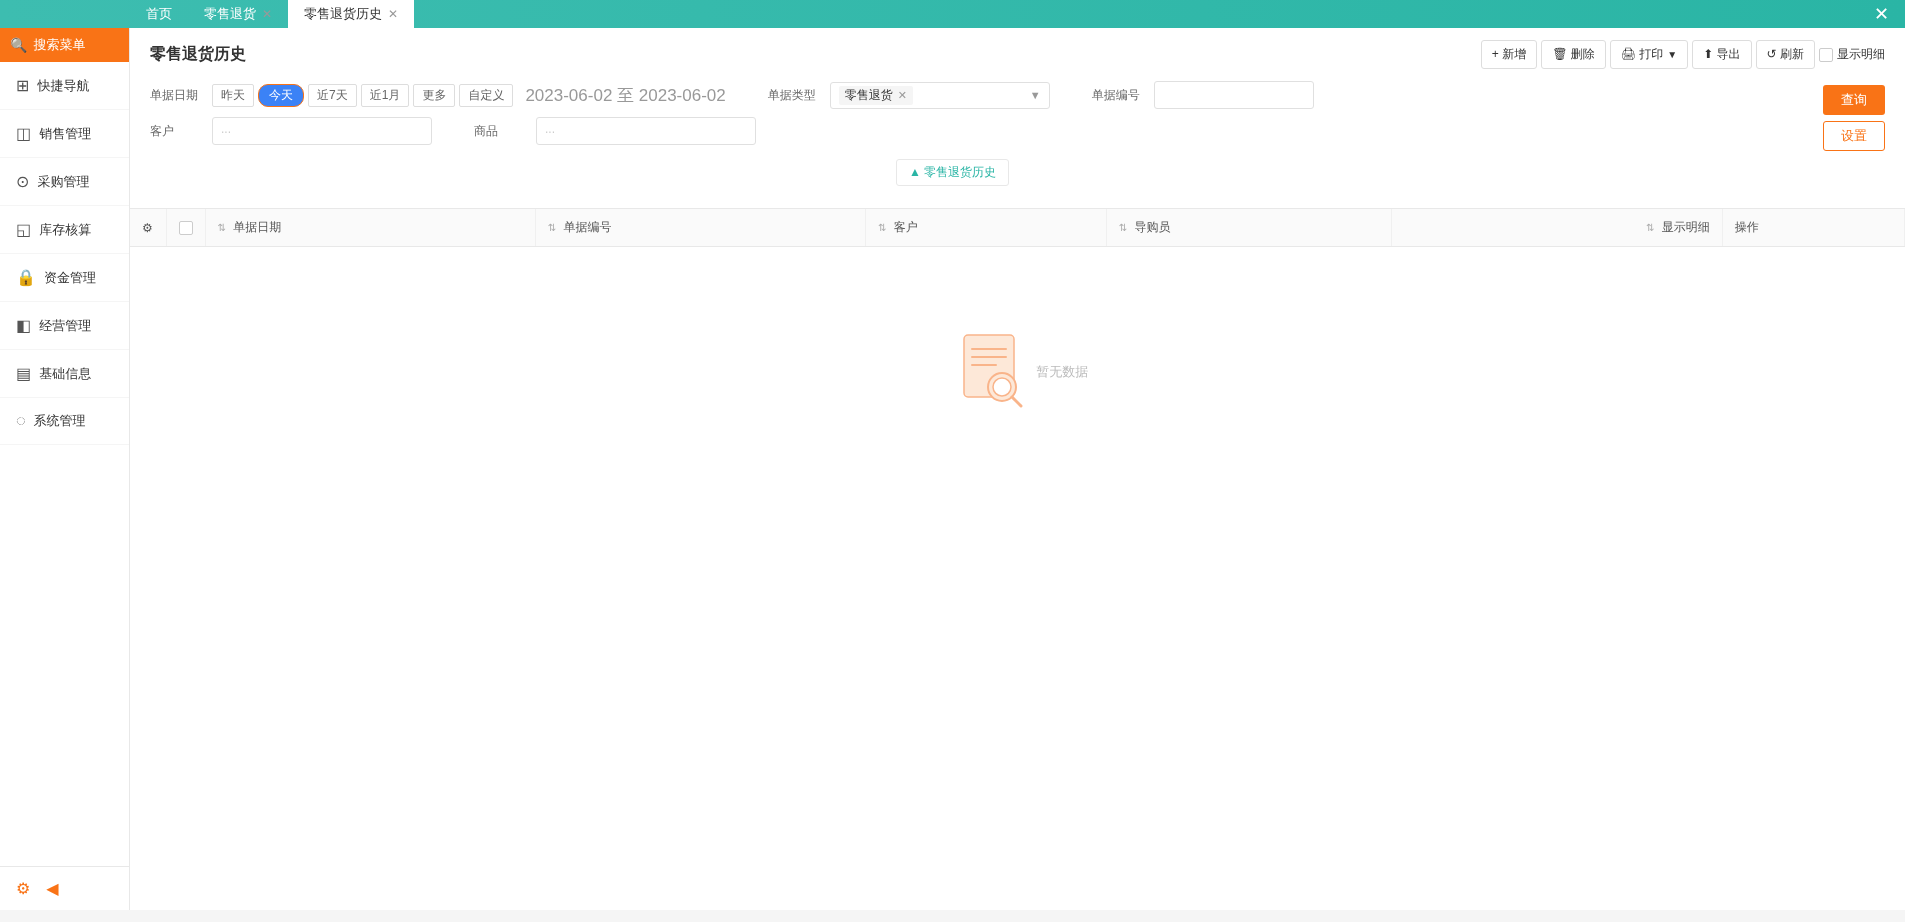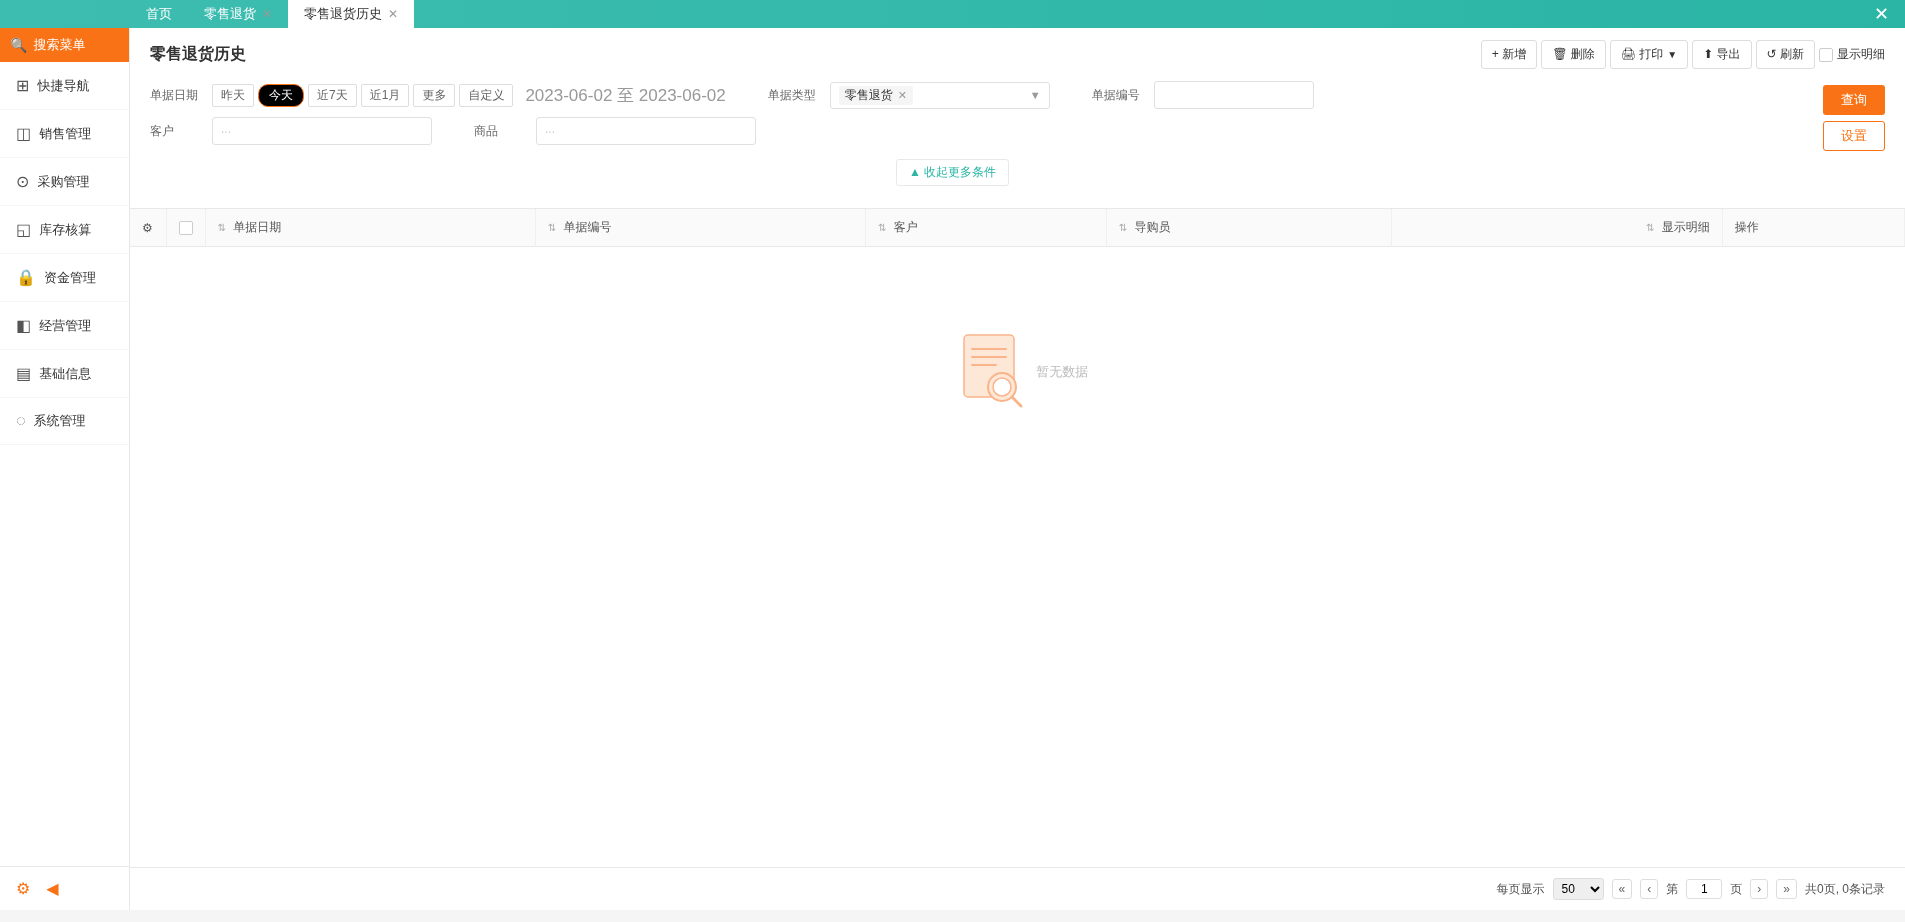--- a/index.html
+++ b/index.html
@@ -160,21 +160,21 @@
     .date-btn {
       padding: 2px 8px;
       border: 1px solid #ddd;
       border-radius: 2px;
       background: #fff;
       font-size: 12px;
       color: #666;
       cursor: pointer;
     }
     .date-btn.active {
-      background: #000000;
+      background: #3b82f6;
       color: #fff;
       border-color: #f97316;
       border-radius: 10px;
       padding: 2px 10px;
     }
     .date-range {
       font-size: 17px;
       color: #999;
     }
     .tag-selector {
@@ -456,21 +456,21 @@
               <span class="input-placeholder">...</span>
             </div>
             <span class="filter-label" style="margin-left:30px;">商品</span>
             <div class="input-field" style="min-width:220px; height:28px;">
               <span class="input-placeholder">...</span>
             </div>
           </div>
 
           <div style="display:flex; justify-content:center; margin: 4px 0 6px;">
             <button class="collapse-btn">
-              <span>▲ 收起更多条件</span>
+              <span>▲ 零售退货历史</span>
             </button>
           </div>
         </div>
 
         <div class="right-actions" style="padding-top:4px;padding-left:48px;">
           <button class="query-btn">查询</button>
           <button class="setting-btn">设置</button>
         </div>
       </div>
     </div>
@@ -528,30 +528,14 @@
                   <line x1="66" y1="70" x2="75" y2="79" stroke="#f9b48a" stroke-width="3" stroke-linecap="round"></line>
                 </svg>
                 <span class="empty-text">暂无数据</span>
               </div>
             </td>
           </tr>
         </tbody>
       </table>
     </div>
 
-    <div class="pagination-bar">
-      <span>每页显示</span>
-      <select class="page-size-select">
-        <option value="50">50</option>
-        <option value="20">20</option>
-        <option value="100">100</option>
-      </select>
-      <button class="page-nav-btn">«</button>
-      <button class="page-nav-btn">‹</button>
-      <span>第</span>
-      <input type="text" class="page-input" value="1" style="">
-      <span>页</span>
-      <button class="page-nav-btn">›</button>
-      <button class="page-nav-btn">»</button>
-      <span>共0页, 0条记录</span>
-    </div>
   </div>
 </div>
 
 </body></html>

